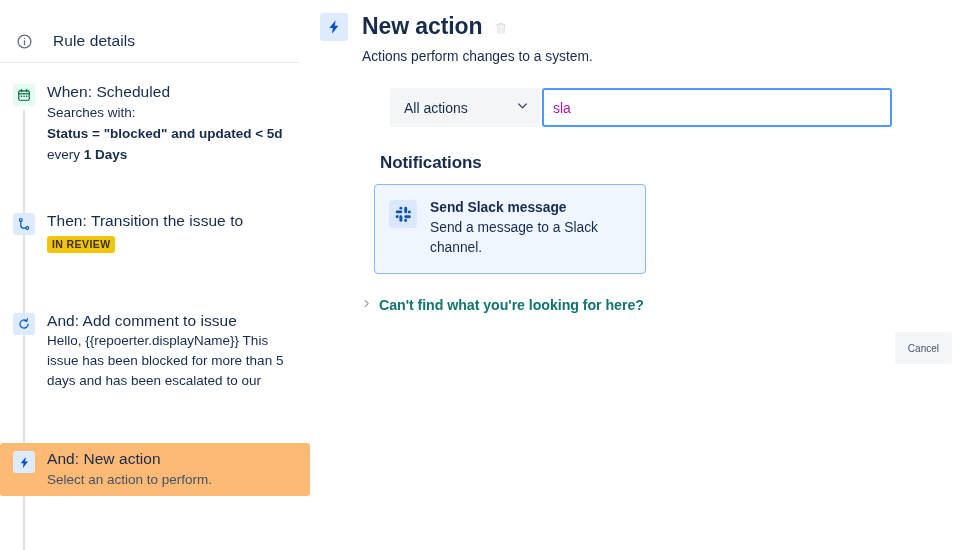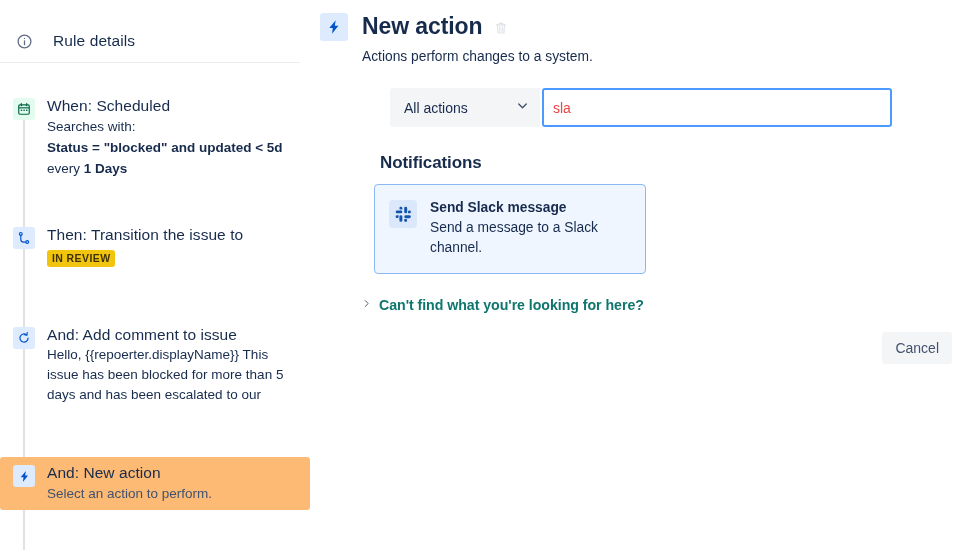--- a/index.html
+++ b/index.html
@@ -168,21 +168,21 @@
   .select-label { font-size: 14px; color: #172b4d; }
   .search-input {
     width: 350px;
     height: 39px;
     border: 2px solid #4c9aff;
     border-radius: 3px;
     background: #ffffff;
     padding: 0 10px 0 9px;
     font-size: 14px;
     font-family: "Liberation Sans", sans-serif;
-    color: #ef4444;
+    color: #a21caf;
     outline: none;
     margin-left: 2px;
   }
   .search-input::placeholder { color: #7a869a; }
 
   .section-title {
     font-size: 17px;
     font-weight: 700;
     color: #172b4d;
     padding: 26px 0 0 70px;
@@ -240,21 +240,21 @@
     position: absolute;
     right: 18px;
     top: 332px;
   }
   .cancel-btn {
     background: #f4f5f7;
     border: none;
     border-radius: 3px;
     height: 32px;
     padding: 0 13px;
-    font-size: 14px;
+    font-size: 10px;
     font-family: "Liberation Sans", sans-serif;
     color: #42526e;
     cursor: pointer;
   }
 </style>
 </head>
 <body>
 
 <div class="app">
 
@@ -268,21 +268,21 @@
           <circle cx="12" cy="7.6" r="0.9" fill="#5e6c84" stroke="none"></circle>
         </svg>
       </span>
       <span class="rule-details-label">Rule details</span>
     </div>
     <div class="sidebar-divider"></div>
     <div class="timeline-line"></div>
 
     <div class="steps">
 
-      <div class="step" style="margin-top:14px;">
+      <div class="step" style="">
         <span class="step-icon green">
           <svg width="14" height="14" viewBox="0 0 24 24" fill="none" stroke="#006644" stroke-width="2">
             <rect x="3" y="5" width="18" height="16" rx="2"></rect>
             <line x1="3" y1="10" x2="21" y2="10"></line>
             <line x1="7.5" y1="2.6" x2="7.5" y2="6.4" stroke-linecap="round"></line>
             <line x1="16.5" y1="2.6" x2="16.5" y2="6.4" stroke-linecap="round"></line>
             <rect x="6.5" y="13" width="2.4" height="2.4" fill="#006644" stroke="none"></rect>
             <rect x="11" y="13" width="2.4" height="2.4" fill="#006644" stroke="none"></rect>
             <rect x="15.5" y="13" width="2.4" height="2.4" fill="#006644" stroke="none"></rect>
           </svg>

